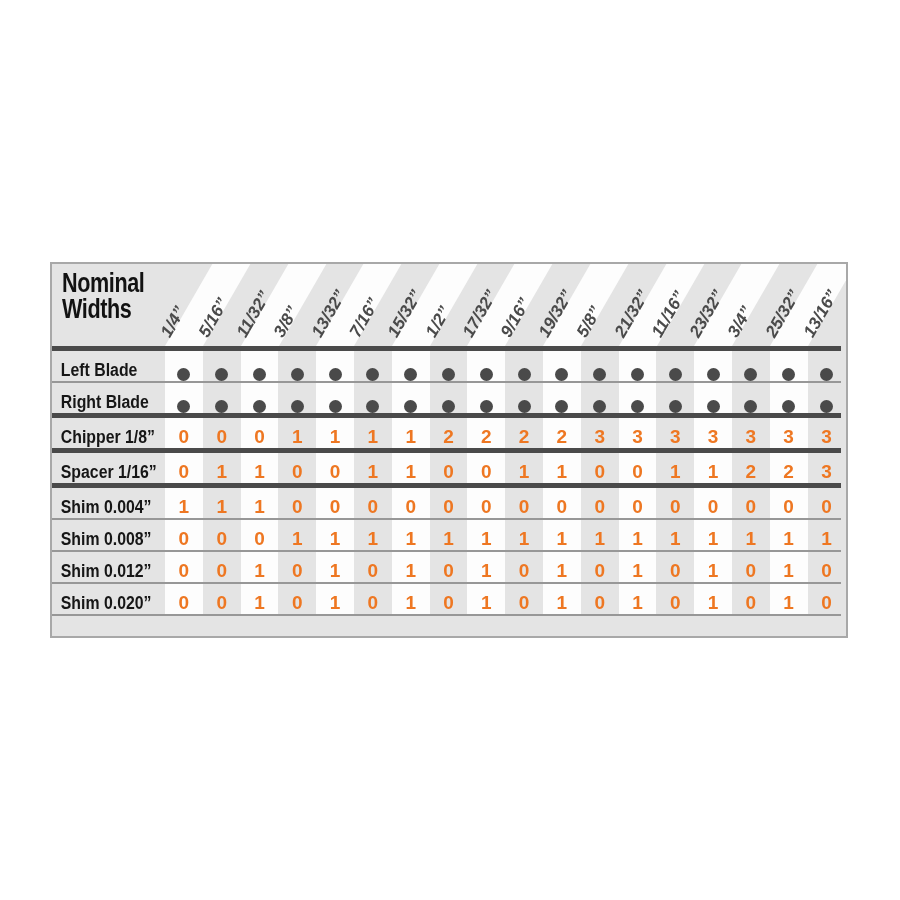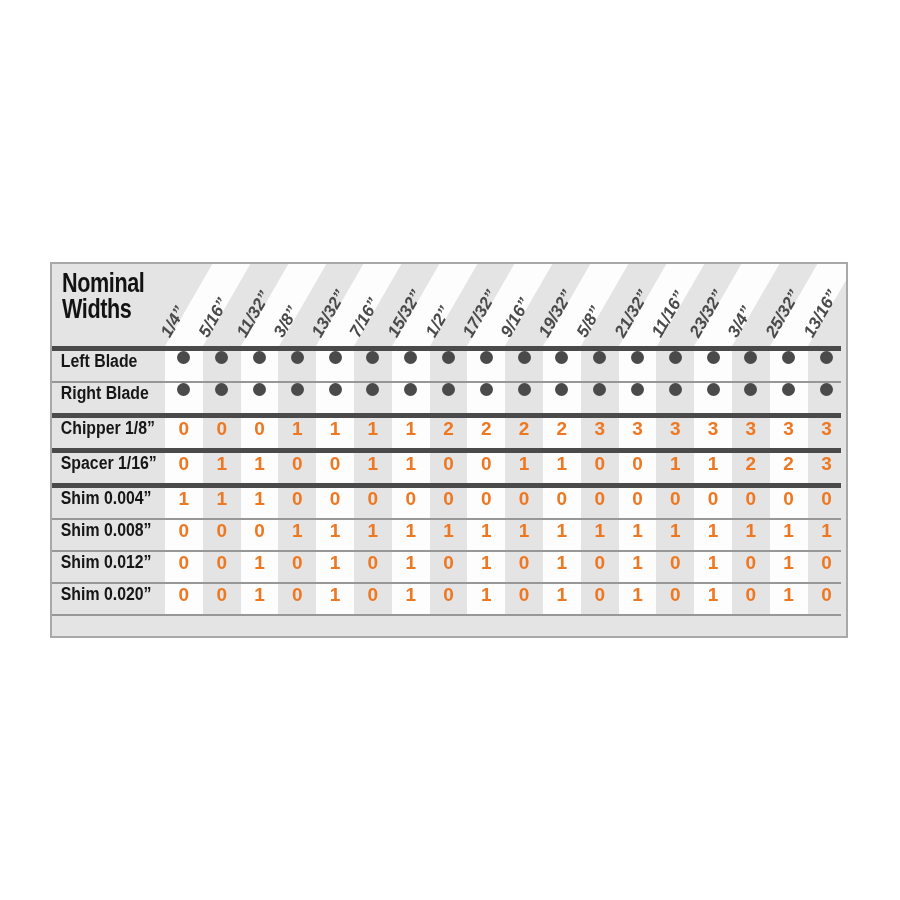--- a/index.html
+++ b/index.html
@@ -27,21 +27,21 @@
   }
   .title{
     position:absolute;left:10px;top:7px;
     font-weight:bold;font-size:27px;line-height:0.95;
     color:#121212;letter-spacing:-0.5px;
     transform:scaleX(0.8);transform-origin:0 0;
   }
   #stripes{position:absolute;left:113px;top:82px;width:681px;height:270px;}
   .bstripe{position:absolute;top:0;bottom:0;width:37.8px;background:var(--stripe,#fdfdfd);}
   #rows{position:absolute;left:0;top:82px;right:0;}
-  .row{display:flex;height:30px;align-items:flex-start;position:relative;}
+  .row{display:flex;height:30px;align-items:flex-end;position:relative;}
   .rlabel{
     width:113px;box-sizing:border-box;padding-left:10px;
     font-weight:bold;font-size:18px;color:var(--label,#161616);
     white-space:nowrap;transform:scaleX(0.88);transform-origin:0 50%;
   }
   .cell{width:37.8px;display:flex;align-items:center;justify-content:center;}
   .val{font-weight:bold;font-size:19px;color:var(--accent,#ee7722);}
   .dot{width:13px;height:13px;border-radius:50%;background:var(--ink,#4a4a4a);}
   .sep{margin-right:5px;}
   .sep.thick{height:5px;background:var(--ink,#4a4a4a);}

